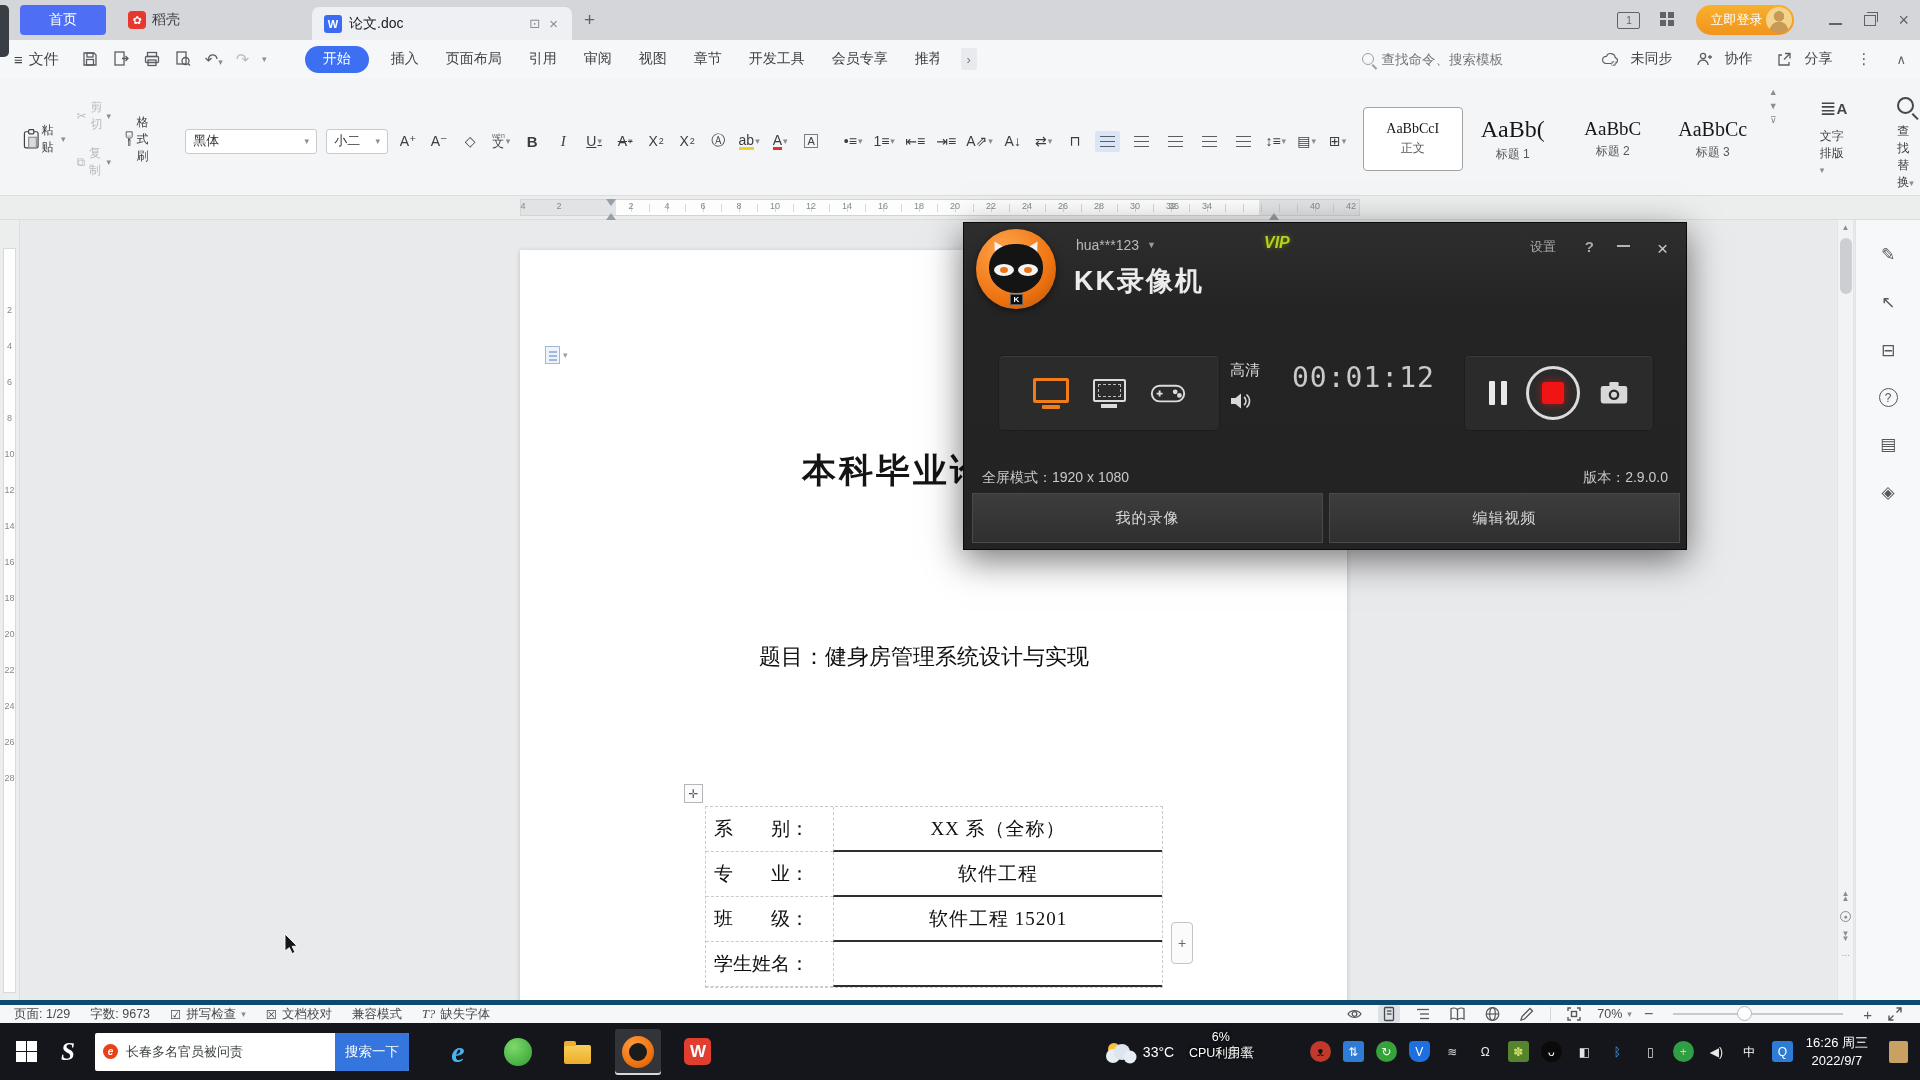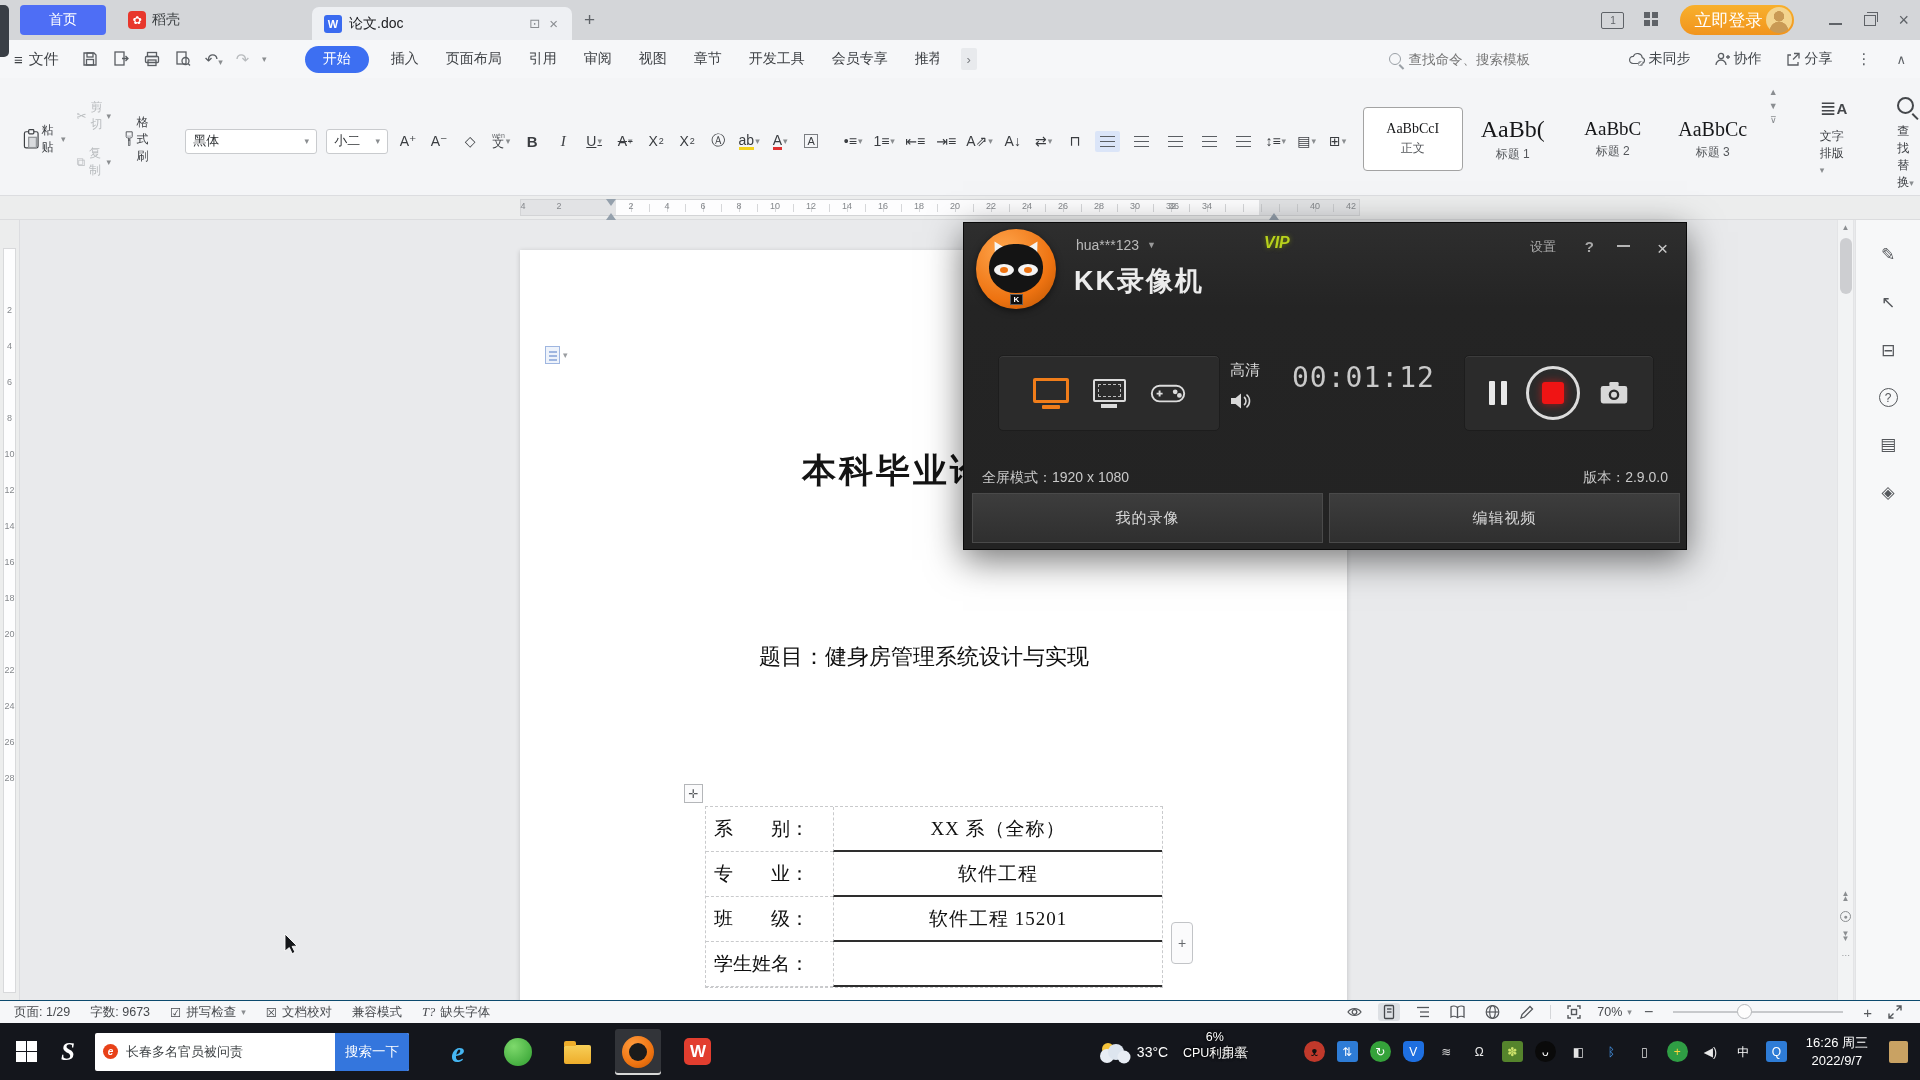--- a/index.html
+++ b/index.html
@@ -17,21 +17,21 @@
   .docer-ico { width:18px; height:18px; border-radius:4px; background:#e8372c; color:#fff; font-size:11px; display:flex; align-items:center; justify-content:center; }
   .tab-doc { height:33px; margin-top:7px; margin-left:110px; background:#eef0f3; border-radius:7px 7px 0 0; display:flex; align-items:center; gap:7px; padding:0 12px; color:#202124; min-width:260px; }
   .wicon { width:18px; height:18px; border-radius:3px; background:#3a6bf0; color:#fff; font-weight:bold; font-size:11px; display:flex; align-items:center; justify-content:center; }
   .tab-mini { margin-left:auto; color:#8a8d91; font-size:13px; }
   .tab-x { color:#8a8d91; font-size:15px; padding:0 2px; }
   .tab-add { font-size:19px; color:#5f6368; margin-left:12px; }
   .tb-spacer { flex:1; }
   .win1 { width:23px; height:17px; border:1.5px solid #5f6368; border-radius:2px; font-size:10px; color:#5f6368; display:flex; align-items:center; justify-content:center; margin-right:20px; }
   .grid4 { width:16px; height:16px; display:grid; grid-template-columns:6px 6px; grid-template-rows:6px 6px; gap:2px; margin-right:20px; }
   .grid4 i { background:#5f6368; }
-  .login { height:30px; border-radius:15px; background:linear-gradient(#f8b02c,#f1941d); color:#fff; font-size:17px; display:flex; align-items:center; padding:0 32px 0 14px; position:relative; margin-right:24px; }
+  .login { height:30px; border-radius:15px; background:linear-gradient(#f8b02c,#f1941d); color:#fff; font-size:13px; display:flex; align-items:center; padding:0 32px 0 14px; position:relative; margin-right:24px; }
   .avatar { position:absolute; right:2px; top:2px; width:26px; height:26px; border-radius:50%;
     background: radial-gradient(circle at 50% 36%, #c99a55 5px, rgba(0,0,0,0) 5.5px), radial-gradient(circle at 50% 92%, #c99a55 9px, rgba(0,0,0,0) 9.5px), #f3d48e; }
   .wc { margin:0 11px; color:#5f6368; }
   .wc-min { width:13px; border-bottom:2px solid #5f6368; height:10px; }
   .wc-max { width:12px; height:11px; border:1.5px solid #5f6368; position:relative; }
   .wc-max::after { content:""; position:absolute; left:2px; top:-4px; width:10px; height:9px; border-top:1.5px solid #5f6368; border-right:1.5px solid #5f6368; }
   .wc-close { font-size:18px; }
 
   
   #menubar { height:38px; background:#f6f7f9; display:flex; align-items:center; padding:0 14px; gap:22px; font-size:14px; color:#3f4246; }
@@ -42,21 +42,21 @@
   .redo { font-size:16px; color:#b8bbbe; }
   .pill-start { width:64px; height:27px; border-radius:14px; background:#3d6ff2; color:#fff; display:flex; align-items:center; justify-content:center; margin-left:16px; }
   .mtabs { display:flex; gap:27px; align-items:center; }
   .mtabs .mtab:last-of-type { width:24px; overflow:hidden; white-space:nowrap; }
   .ovf { width:16px; height:22px; background:#e8eaed; color:#7a7d81; display:flex; align-items:center; justify-content:center; border-radius:2px; font-size:13px; }
   .mb-right { margin-left:auto; display:flex; align-items:center; gap:24px; color:#40454a; }
   .mb-search { display:flex; align-items:center; gap:7px; margin-right:46px; }
   .mb-search input { border:none; outline:none; background:transparent; font-size:13.5px; color:#9aa0a6; width:150px; font-family:inherit; }
   .mag { width:12px; height:12px; border:1.6px solid #9aa0a6; border-radius:50%; position:relative; display:inline-block; }
   .mag::after { content:""; position:absolute; left:10px; top:10px; width:6px; height:1.6px; background:#9aa0a6; transform:rotate(45deg); transform-origin:0 0; }
-  .mb-item { display:flex; align-items:center; gap:3px; }
+  .mb-item { display:flex; align-items:center; gap:12px; }
   .dots { font-size:15px; color:#5f6368; letter-spacing:1px; }
   .chev-up { font-size:13px; color:#5f6368; }
 
   
   #toolbar { height:118px; background:#f4f5f7; border-bottom:1px solid #dcdde0; display:flex; padding:9px 10px 4px 14px; }
   .sep-v { width:1px; background:#e2e3e6; margin:4px 10px; }
   .tcol { display:flex; flex-direction:row; align-items:center; justify-content:flex-start; gap:0; padding:2px 7px; color:#3a3d41; font-size:12px; }
   .tcol .lbl { display:flex; align-items:center; gap:2px; }
   .cutcopy { display:flex; flex-direction:column; justify-content:center; gap:12px; padding:0 4px; }
   .tb-small { display:flex; align-items:center; gap:4px; font-size:12px; }
@@ -126,21 +126,21 @@
   .sb-up { height:16px; color:#8b8e91; font-size:8px; text-align:center; line-height:16px; }
   .sb-thumb { position:absolute; left:2px; top:18px; width:12px; height:56px; background:#cdced1; border-radius:6px; }
   .sb-bot { position:absolute; bottom:40px; left:0; width:100%; display:flex; flex-direction:column; align-items:center; gap:9px; color:#8b8e91; font-size:8px; }
   .sb-dbl { line-height:.7; text-align:center; }
   .sb-dot { width:11px; height:11px; border:1px solid #8b8e91; border-radius:50%; display:flex; align-items:center; justify-content:center; font-size:7px; }
   .sidebar { position:absolute; right:0; top:0; width:65px; height:100%; background:#f7f8f9; border-left:1px solid #e2e3e5; display:flex; flex-direction:column; align-items:center; padding-top:24px; gap:27px; color:#55585c; font-size:17px; z-index:5; }
   .sb-help { width:19px; height:19px; border:1.4px solid #55585c; border-radius:50%; font-size:12px; display:flex; align-items:center; justify-content:center; }
   .doc-cursor { position:absolute; left:284px; top:714px; z-index:40; }
 
   
-  #statusbar { height:23px; background:#f6f7f9; border-top:1px solid #0c4a6e; display:flex; align-items:center; padding:0 14px; gap:20px; font-size:12.5px; color:#46494d; }
+  #statusbar { height:23px; background:#f6f7f9; border-top:5px solid #0c4a6e; display:flex; align-items:center; padding:0 14px; gap:20px; font-size:12.5px; color:#46494d; }
   .st { display:flex; align-items:center; gap:5px; }
   .st-right { margin-left:auto; display:flex; align-items:center; gap:12px; }
   .vico { display:inline-flex; padding:1px 3px; border-radius:3px; }
   .vico.sel { background:#dde0e4; }
   .st-sep { width:1px; height:14px; background:#d4d6d9; }
   .zoom-slider { width:170px; height:2px; background:#c7c9cc; position:relative; margin:0 8px; }
   .zoom-knob { position:absolute; left:64px; top:-7px; width:15px; height:15px; background:#fdfdfd; border:1px solid #b5b7ba; border-radius:50%; }
   .zminus { font-size:16px; color:#55585c; } .zplus { font-size:15px; color:#55585c; }
 
   
@@ -163,21 +163,21 @@
   .wpsico { width:27px; height:27px; border-radius:5px; background:#e23e2f; color:#fff; font-weight:bold; font-size:17px; display:flex; align-items:center; justify-content:center; }
   .tb-right { margin-left:auto; display:flex; align-items:center; gap:13px; padding-right:12px; }
   .weather { position:relative; width:196px; height:48px; }
   .weather .temp { position:absolute; left:42px; top:16px; font-size:14px; }
   .weather .wdesc { position:absolute; left:126px; top:16px; font-size:14px; }
   .cpu { position:absolute; left:60px; top:1px; width:120px; text-align:center; line-height:1.3; font-size:12.5px; text-shadow:0 0 3px #000, 0 0 3px #000; }
   .tray { display:flex; align-items:center; gap:12px; }
   .tray-ico { width:21px; height:21px; display:inline-flex; align-items:center; justify-content:center; font-size:12px; border-radius:3px; line-height:1; }
   .tray-ico.round { border-radius:50%; }
   .tray-ico.shield { border-radius:4px 4px 9px 9px; }
-  .clock { text-align:center; font-size:13px; line-height:1.35; margin-left:6px; }
+  .clock { text-align:center; font-size:13px; line-height:1.35; }
   .notif { width:19px; height:22px; background:#c9a263; border-radius:2px; margin-left:8px; }
 
   
   #kkwin { position:absolute; left:963px; top:222px; width:724px; height:328px; background:linear-gradient(#2e2e2e, #242424 26%, #232323); border:1px solid #0a0a0a; box-shadow:0 10px 34px rgba(0,0,0,.55); z-index:90; }
   .kk-logo { position:absolute; left:12px; top:6px; width:80px; height:80px; border-radius:50%; background:radial-gradient(circle at 35% 28%, #ffa64d, #ee7311 62%, #b35102); box-shadow:0 2px 7px rgba(0,0,0,.5); }
   .kk-ear { position:absolute; top:5px; width:0; height:0; border:7px solid transparent; border-bottom:13px solid #f4f4f4; }
   .kk-ear.l { left:13px; transform:rotate(-30deg); } .kk-ear.r { right:13px; transform:rotate(30deg); }
   .kk-face { position:absolute; left:13px; top:15px; width:54px; height:49px; background:#141414; border-radius:46% 46% 50% 50%; }
   .kk-eye { position:absolute; top:20px; width:20px; height:12px; background:#f4f4f4; border-radius:50%; }
   .kk-eye.l { left:5px; } .kk-eye.r { right:5px; }

